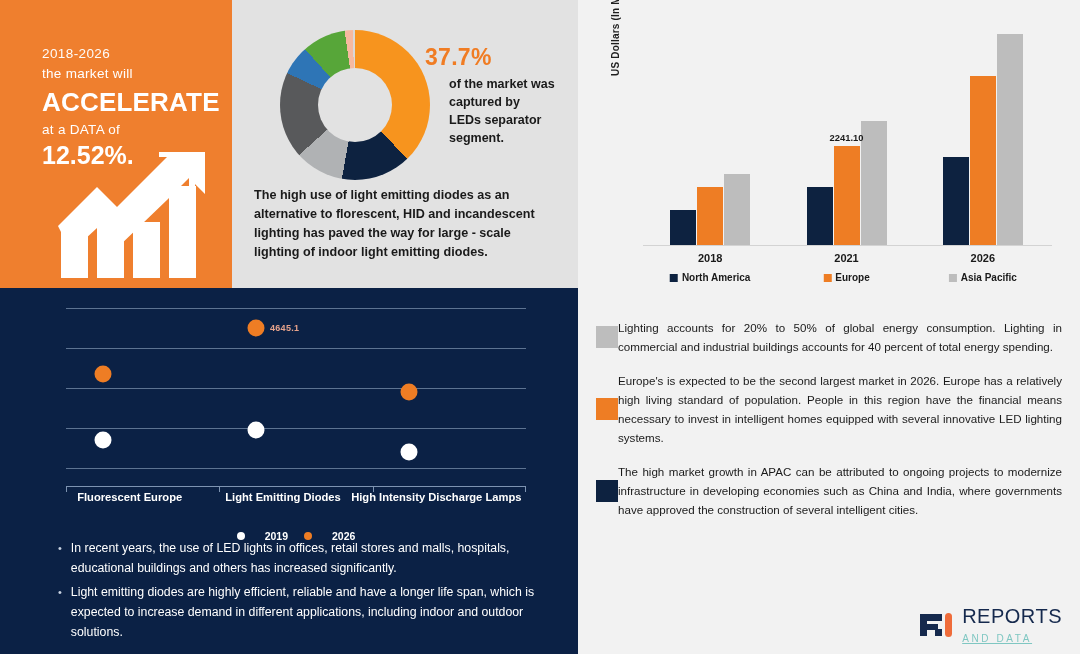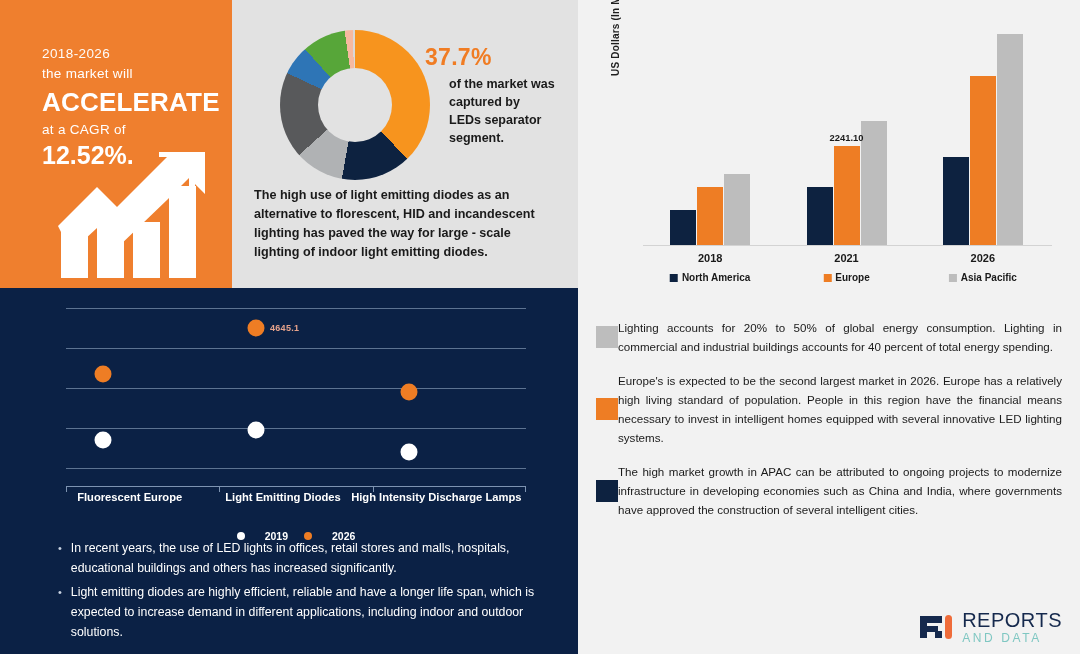--- a/index.html
+++ b/index.html
@@ -125,35 +125,35 @@
   .info-sw { width: 22px; height: 22px; flex: 0 0 22px; }
   .info-txt {
     font-size: 11.6px; color: #1a1a1a; line-height: 19px;
     text-align: justify; flex: 1;
   }
 
   .logo { position: absolute; right: 18px; bottom: 10px; display: flex; align-items: center; gap: 6px; }
   .logo-mark { width: 36px; height: 26px; }
   .logo-words { display: flex; flex-direction: column; line-height: 1; }
   .logo-main { font-size: 20px; font-weight: normal; color: #15294d; letter-spacing: .5px; }
-  .logo-sub { font-size: 12px; color: #7fc7c2; letter-spacing: 2.6px; margin-top: 2px; }
+  .logo-sub { font-size: 10px; color: #7fc7c2; letter-spacing: 2.6px; margin-top: 8px; text-decoration: underline; }
 </style>
 </head>
 <body>
 
 <div class="page">
 
   <div class="left-col">
 
     <div class="accel-panel">
       <div class="accel-text">
         <div class="accel-years">2018-2026</div>
         <div class="accel-sub1">the market will</div>
         <div class="accel-big">ACCELERATE</div>
-        <div class="accel-sub2">at a CAGR of</div>
+        <div class="accel-sub2">at a DATA of</div>
         <div class="accel-cagr">12.52%.</div>
       </div>
       <svg class="growth-icon" viewBox="0 0 160 130">
         <g fill="#ffffff">
           <rect x="6" y="78" width="27" height="48"></rect>
           <rect x="42" y="62" width="27" height="64"></rect>
           <rect x="78" y="70" width="27" height="56"></rect>
           <rect x="114" y="34" width="27" height="92"></rect>
           <path d="M3 74 L42 35 L62 55 L112 5 L104 5 L104 0 L140 0 L140 34 L134 34 L134 26 L112 48 L62 96 L42 76 L16 100 Z"></path>
           <polygon points="108,0 150,0 150,42 138,30 138,12 120,12"></polygon>

